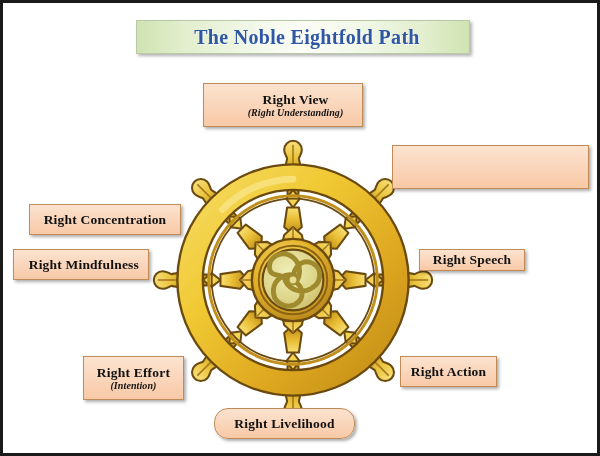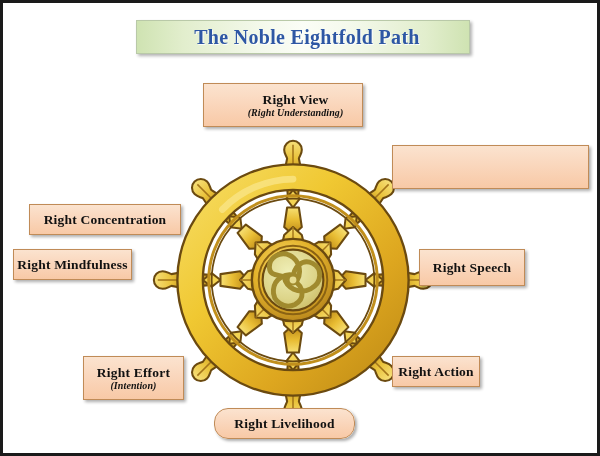--- a/index.html
+++ b/index.html
@@ -72,24 +72,24 @@
     font-style: italic;
     color: #111111;
     white-space: nowrap;
     letter-spacing: 0.1px;
   }
 
   
   #lbl-right-view        { left: 200px; top: 80px;  width: 160px; height: 44px; padding-left: 34px; }
   #lbl-right-intention   { left: 389px; top: 142px; width: 197px; height: 44px; }
   #lbl-right-concentration { left: 26px;  top: 153px; width: 152px; height: 31px; margin-top: 48px; }
-  #lbl-right-mindfulness { left: 10px;  top: 246px; width: 119px; height: 31px; }
-  #lbl-right-speech      { left: 416px; top: 246px; width: 106px; height: 37px; }
+  #lbl-right-mindfulness { left: 10px;  top: 246px; width: 136px; height: 31px; align-items: flex-end; }
+  #lbl-right-speech      { left: 416px; top: 246px; width: 106px; height: 22px; }
   #lbl-right-effort      { left: 80px;  top: 353px; width: 101px; height: 44px; justify-content: center; }
-  #lbl-right-action      { left: 389px; top: 353px; width: 88px; height: 31px; }
+  #lbl-right-action      { left: 397px; top: 353px; width: 97px; height: 31px; }
   #lbl-right-livelihood  { left: 211px; top: 405px; width: 141px; height: 31px; border-radius: 14px; }
 
   
   #wheel-wrap {
     position: absolute;
     left: 142px;
     top: 130px;
     width: 296px;
     height: 294px;
   }

